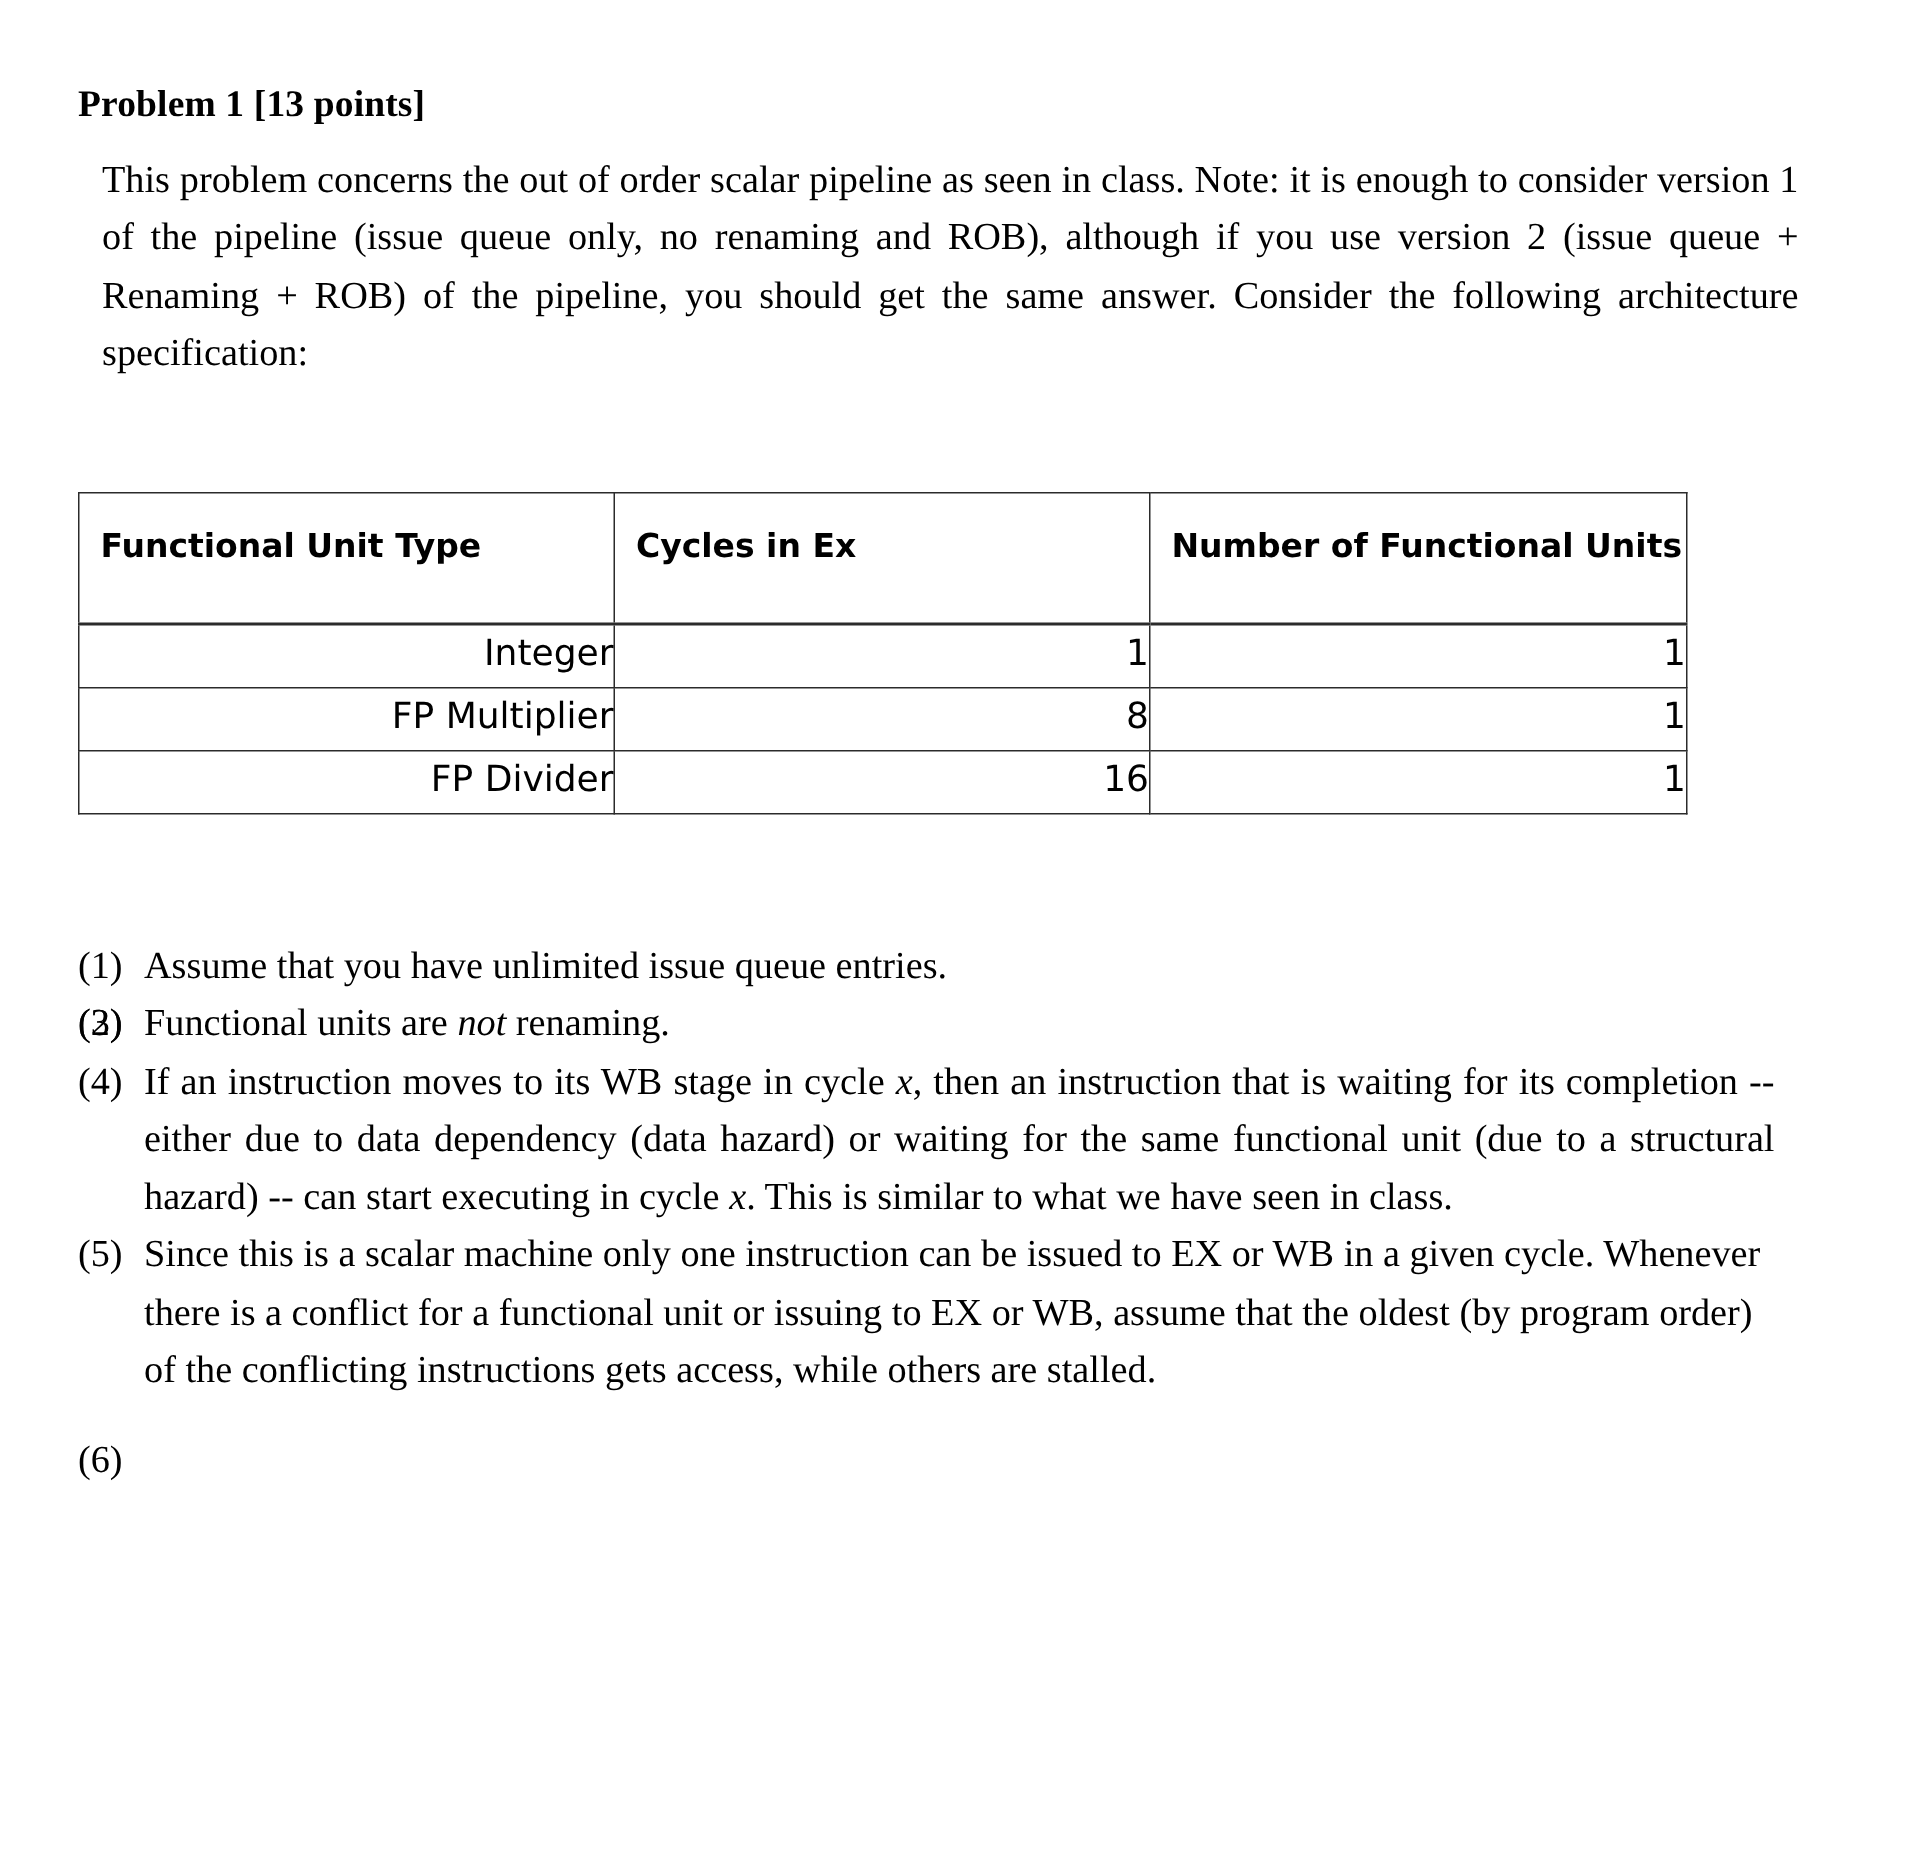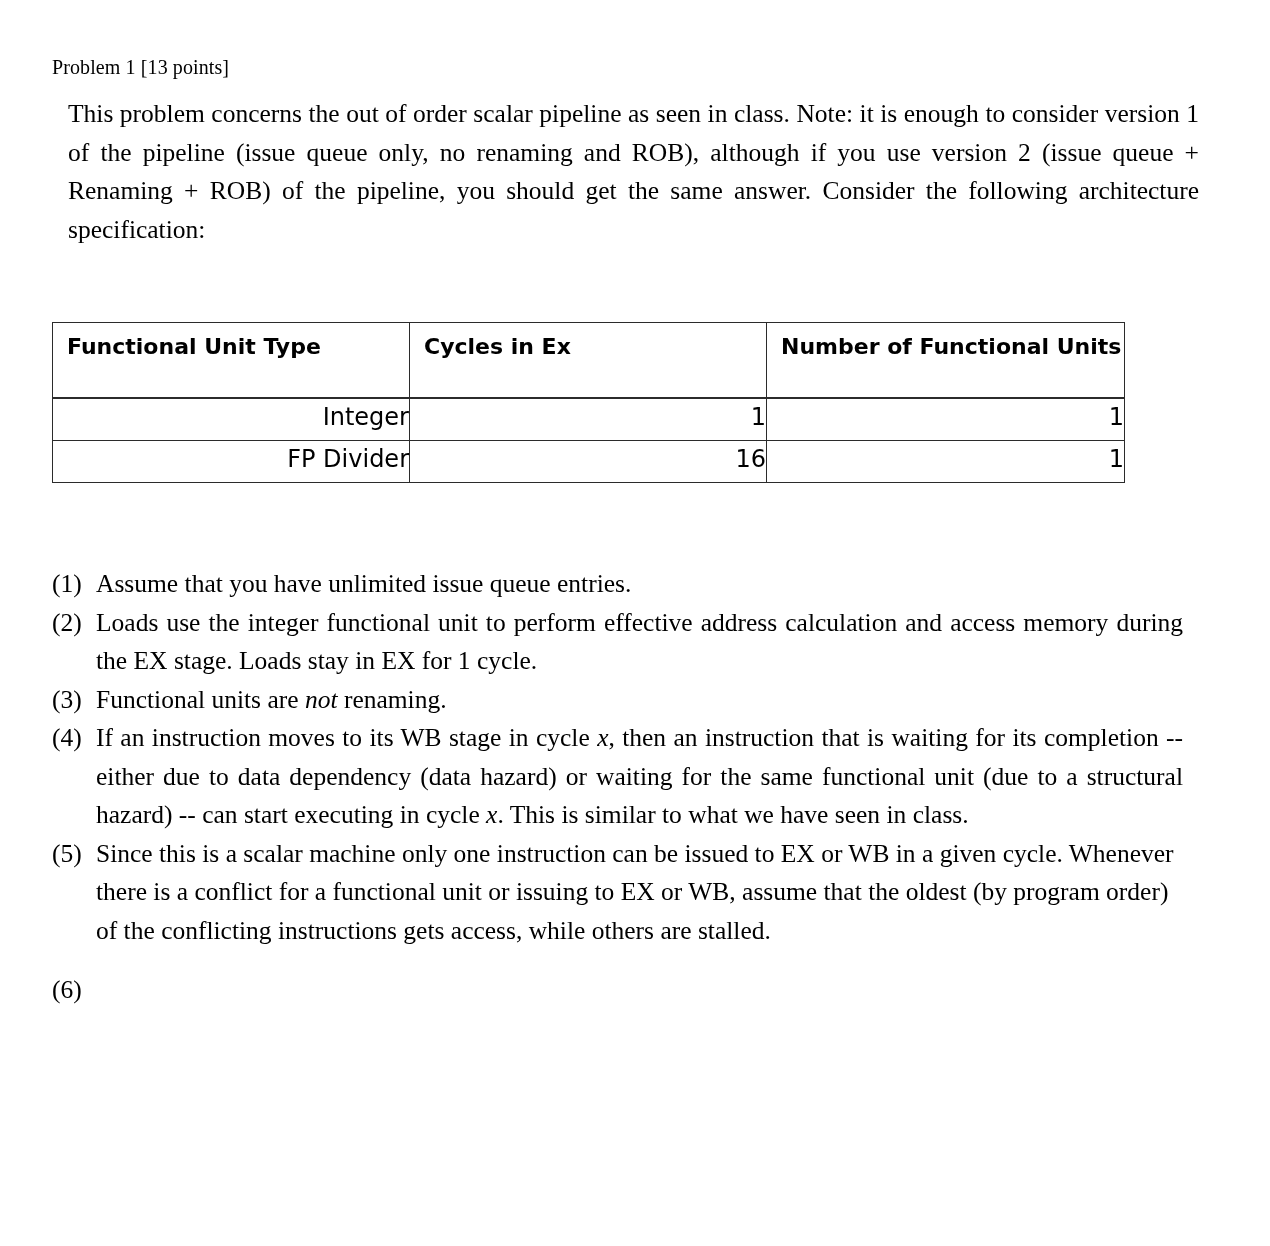--- a/index.html
+++ b/index.html
@@ -23,22 +23,22 @@
     top: 0;
     width: 1270px;
     height: 1246px;
     box-sizing: border-box;
     padding: 56px 87px 0 52px;
   }
 
   
   .problem-title {
     font-family: "Liberation Serif", "DejaVu Serif", serif;
-    font-size: 20px;
-    font-weight: normal;
+    font-size: 25px;
+    font-weight: bold;
     line-height: 1.15;
     margin: 0 0 16px 0;
     letter-spacing: 0.1px;
   }
 
   
   .intro-paragraph {
     font-size: 25.5px;
     line-height: 38.5px;
     text-align: justify;
@@ -59,21 +59,21 @@
     table-layout: fixed;
     font-family: "DejaVu Sans", "Liberation Sans", sans-serif;
   }
   table.spec-table col.c1 { width: 357px; }
   table.spec-table col.c2 { width: 357px; }
   table.spec-table col.c3 { width: 358px; }
 
   table.spec-table th,
   table.spec-table td {
     border: 1.6px solid #2b2b2b;
-    padding: 8px 0 4px 14px;
+    padding: 20px 0 4px 14px;
     text-align: left;
     vertical-align: top;
     font-size: 22.5px;
     line-height: 32px;
     font-weight: normal;
   }
   table.spec-table thead th {
     font-weight: bold;
     height: 62px;
     border-bottom-width: 2.4px;
@@ -149,36 +149,41 @@
           <th>Number of Functional Units</th>
         </tr>
       </thead>
       <tbody>
         <tr>
           <td>Integer</td>
           <td>1</td>
           <td>1</td>
         </tr>
         <tr>
+          <td>FP Multiplier</td>
+          <td>8</td>
+          <td>1</td>
+        </tr>
+        <tr>
           <td>FP Divider</td>
           <td>16</td>
           <td>1</td>
         </tr>
       </tbody>
     </table>
   </div>
 
   <ol class="assumption-list">
 
     <li>
       <span class="marker">(1)</span><span>Assume that you have unlimited issue queue entries.</span>
     </li>
 
     <li>
-      <span class="marker">(2)</span><span>Loads use the integer functional unit to perform effective address calculation and access memory during the EX stage. Loads stay in EX for 1 cycle.</span>
+      <span class="marker">(2)</span>
     </li>
 
     <li>
       <span class="marker">(3)</span><span>Functional units are </span><span class="ital">not</span><span> renaming.</span>
     </li>
 
     <li>
       <span class="marker">(4)</span><span>If an instruction moves to its WB stage in cycle </span><span class="ital">x</span><span>, then an instruction that is waiting for its completion -- either due to data dependency (data hazard) or waiting for the same functional unit (due to a structural hazard) -- can start executing in cycle </span><span class="ital">x</span><span>. This is similar to what we have seen in class.</span>
     </li>
 

